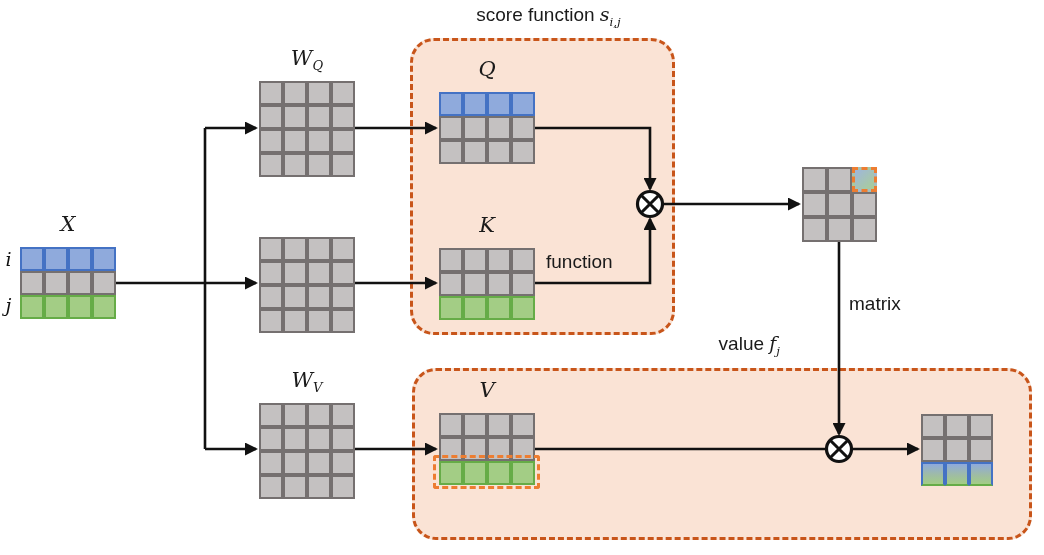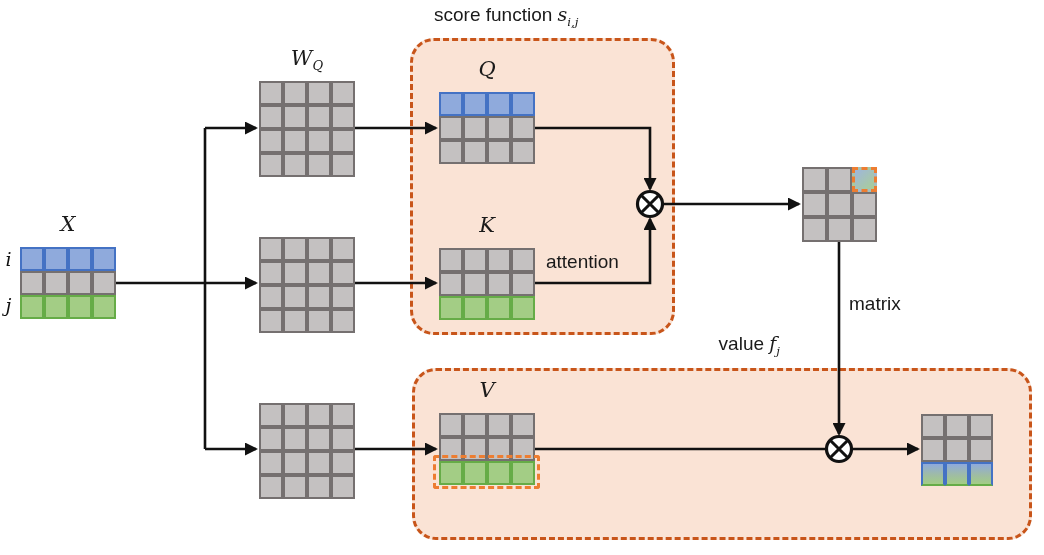--- a/index.html
+++ b/index.html
@@ -213,24 +213,25 @@
       </div>
     </div>
 
   <div id="value-row-highlight"></div>
 
   <div class="abs mat-label" style="left:20px; top:212px; width:96px;"><span>X</span></div>
   <div class="abs row-label" style="left:0px; top:247px; width:17px; height:24px; line-height:24px;"><span>i</span></div>
   <div class="abs row-label" style="left:0px; top:293px; width:17px; height:24px; line-height:24px;"><span>j</span></div>
 
   <div class="abs mat-label" style="left:259px; top:46px; width:96px;"><span>W</span><sub>Q</sub></div>
+  <div class="abs mat-label" style="left:259px; top:368px; width:96px;"><span>W</span><sub>V</sub></div>
 
   <div class="abs mat-label" style="left:439px; top:57px; width:96px;"><span>Q</span></div>
   <div class="abs mat-label" style="left:439px; top:213px; width:96px;"><span>K</span></div>
   <div class="abs mat-label" style="left:439px; top:378px; width:96px;"><span>V</span></div>
 
-  <div class="abs caption" style="left:434px; top:3px; width:265px; text-align:left;"><span>score function </span><span class="mvar">s</span><sub class="msub">i,j</sub></div>
+  <div class="abs caption" style="left:416px; top:3px; width:265px; text-align:center;"><span>score function </span><span class="mvar">s</span><sub class="msub">i,j</sub></div>
   <div class="abs caption" style="left:640px; top:332px; width:140px; text-align:right;"><span>value </span><span class="mvar">f</span><sub class="msub">j</sub></div>
-  <div class="abs caption" style="left:546px; top:251px;"><span>attention</span></div>
+  <div class="abs caption" style="left:546px; top:251px;"><span>function</span></div>
   <div class="abs caption" style="left:849px; top:293px;"><span>matrix</span></div>
 
 
 </div>
 
 </body></html>

